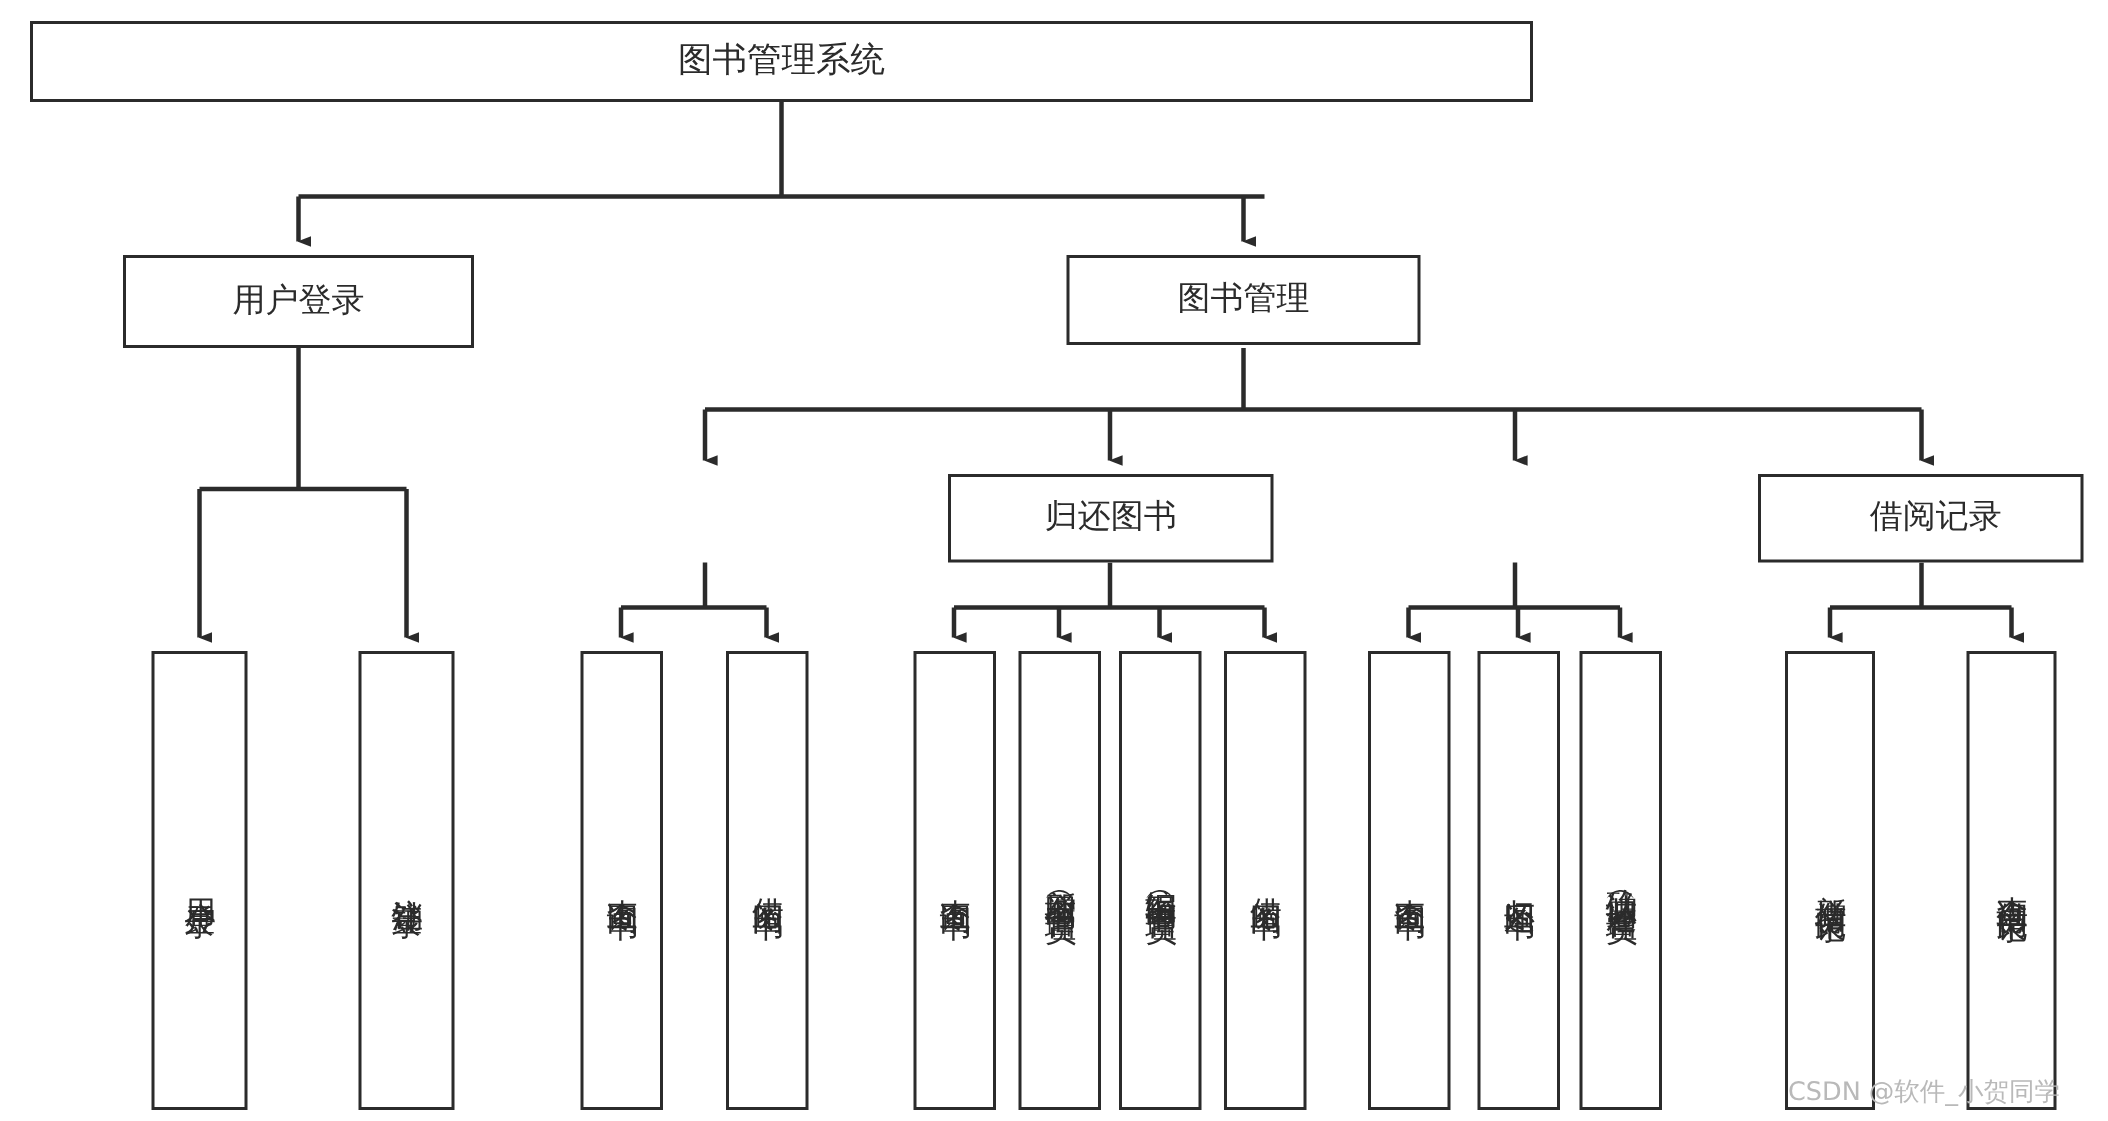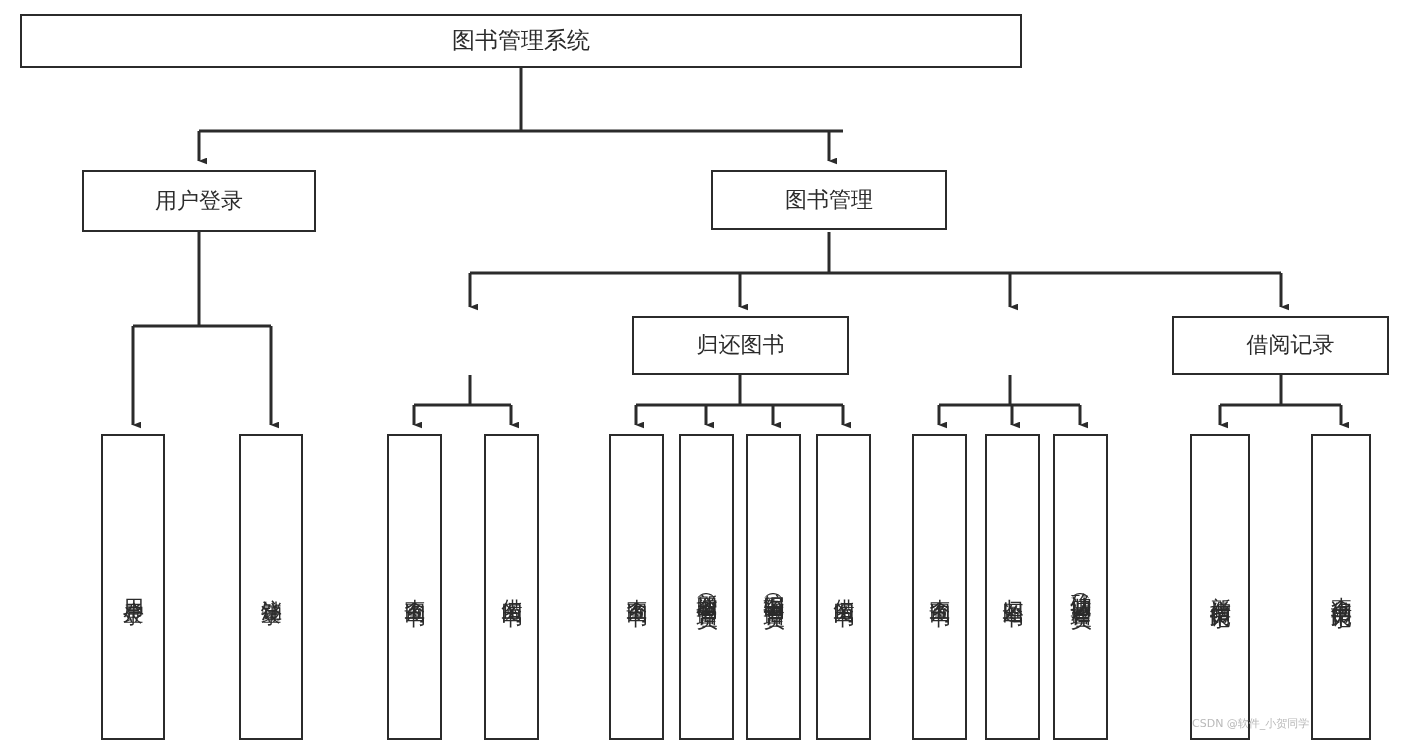--- a/index.html
+++ b/index.html
@@ -58,21 +58,21 @@
     writing-mode: vertical-rl;
     text-orientation: upright;
     font-size: 21px;
     letter-spacing: 2.5px;
     line-height: 1;
     white-space: nowrap;
   }
   #watermark {
     position: absolute;
     color: #b9b9b9;
-    font-size: 11px;
+    font-size: 17px;
     font-family: "DejaVu Sans", "Liberation Sans", sans-serif;
     white-space: nowrap;
     pointer-events: none;
   }
 </style>
 </head>
 <body>
 
 <div id="diagram-root">
 

